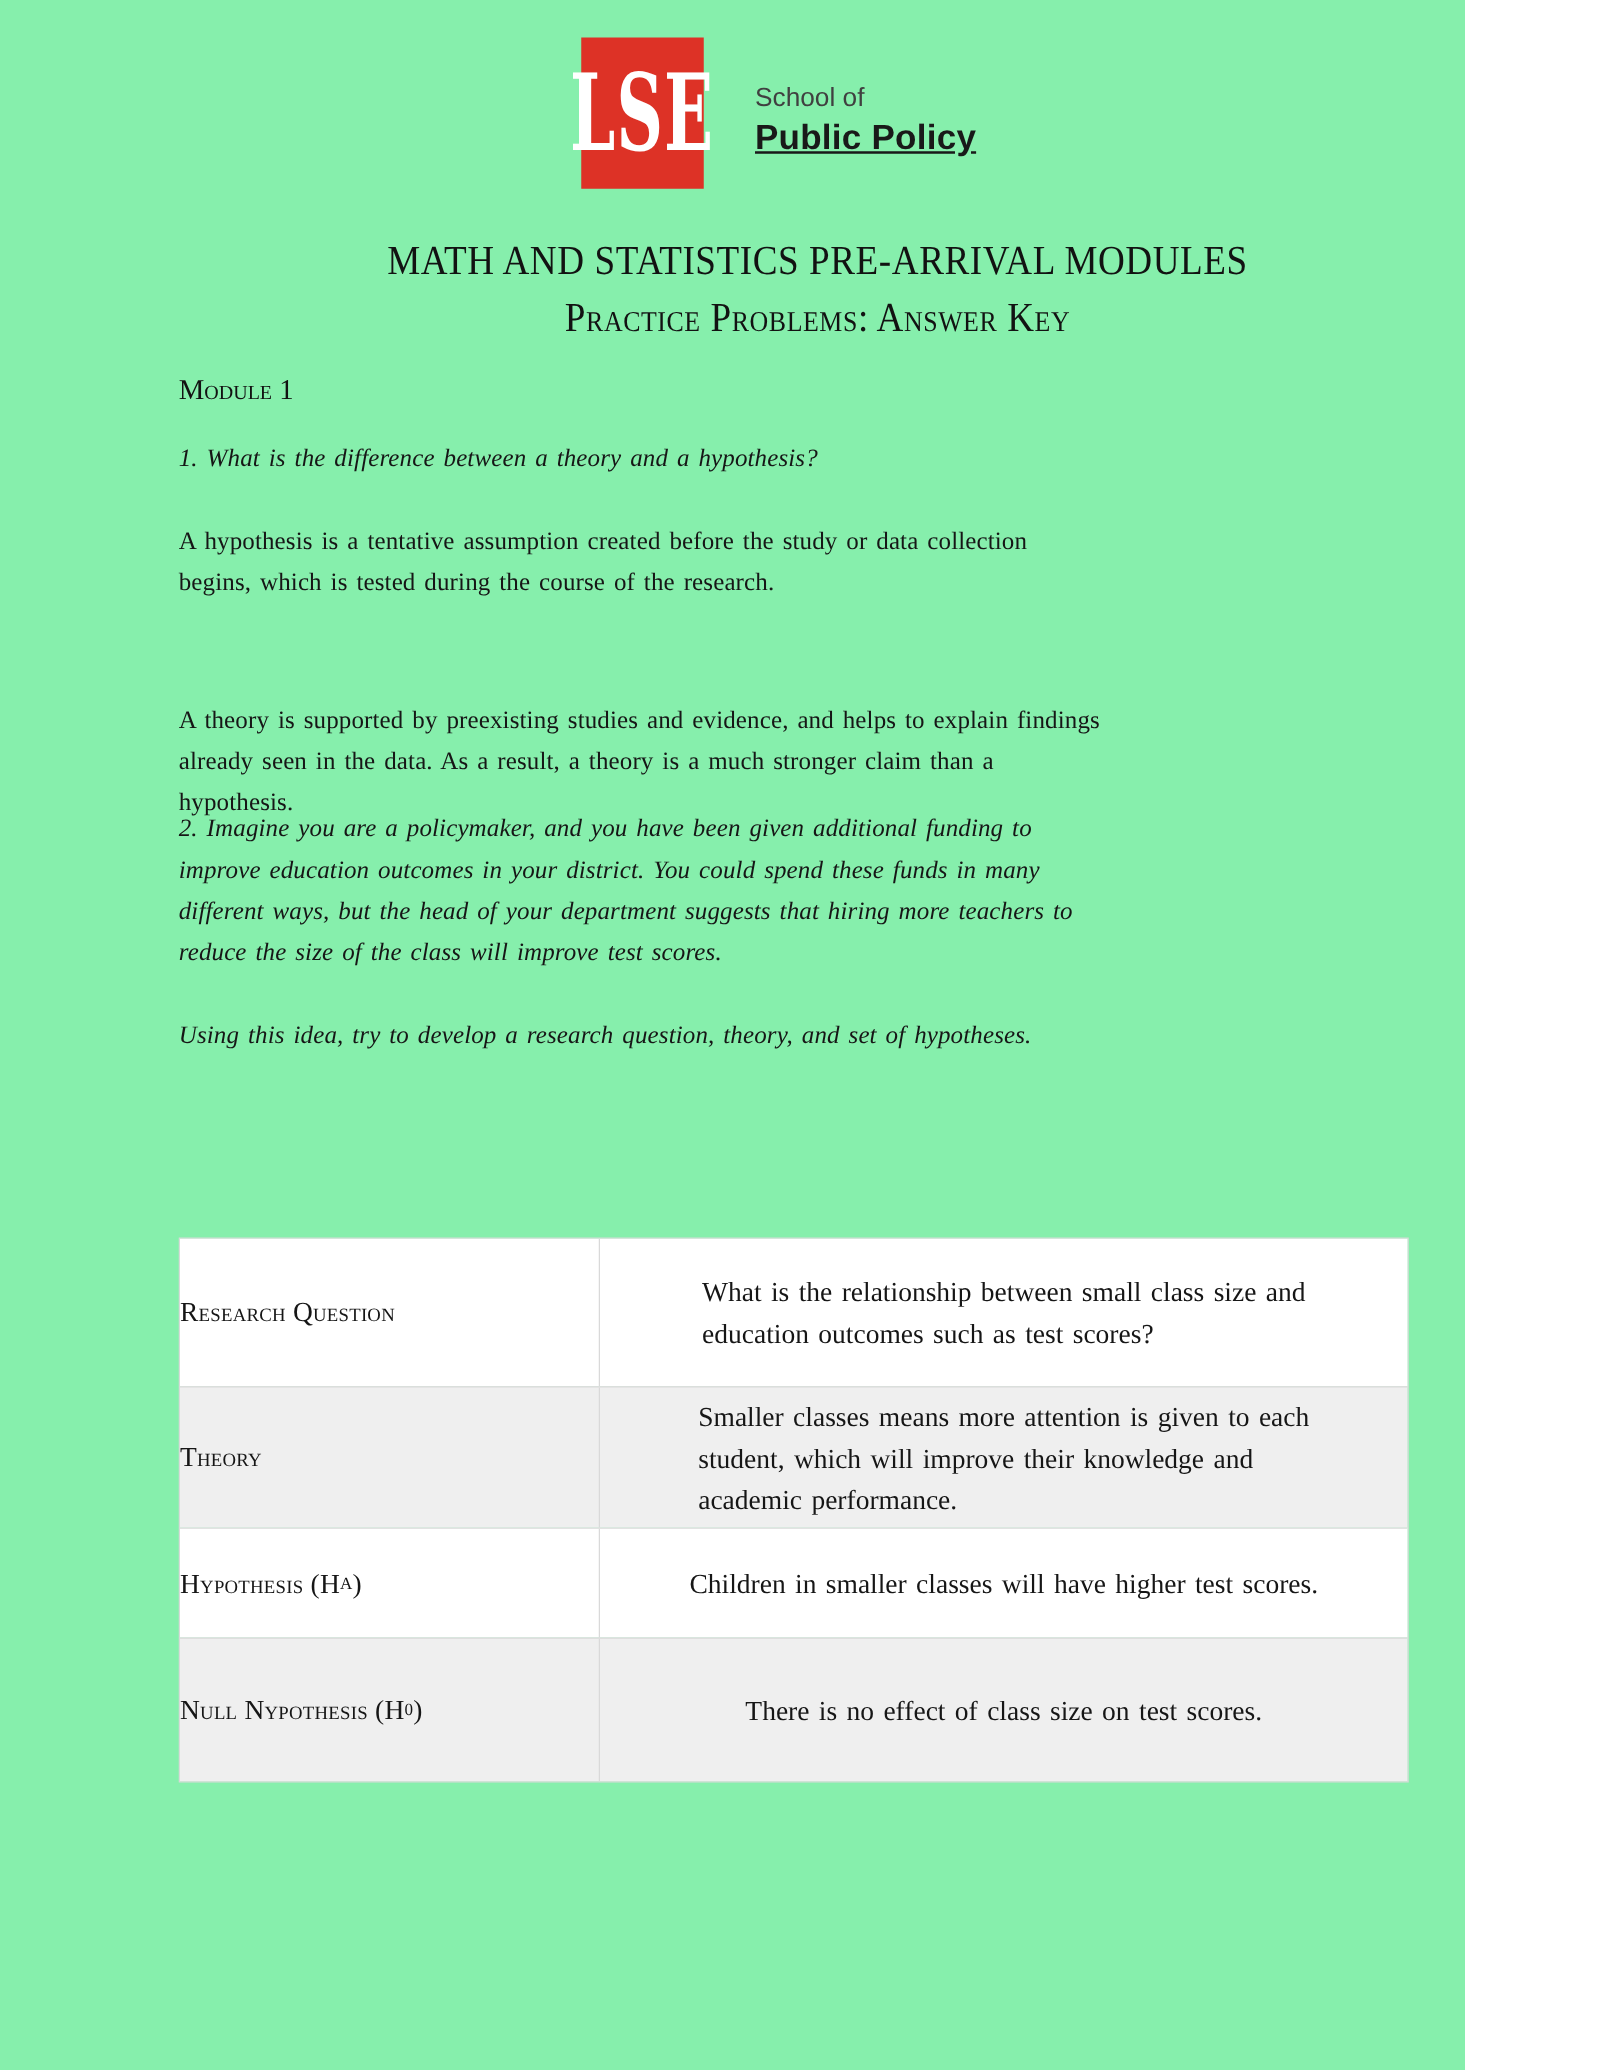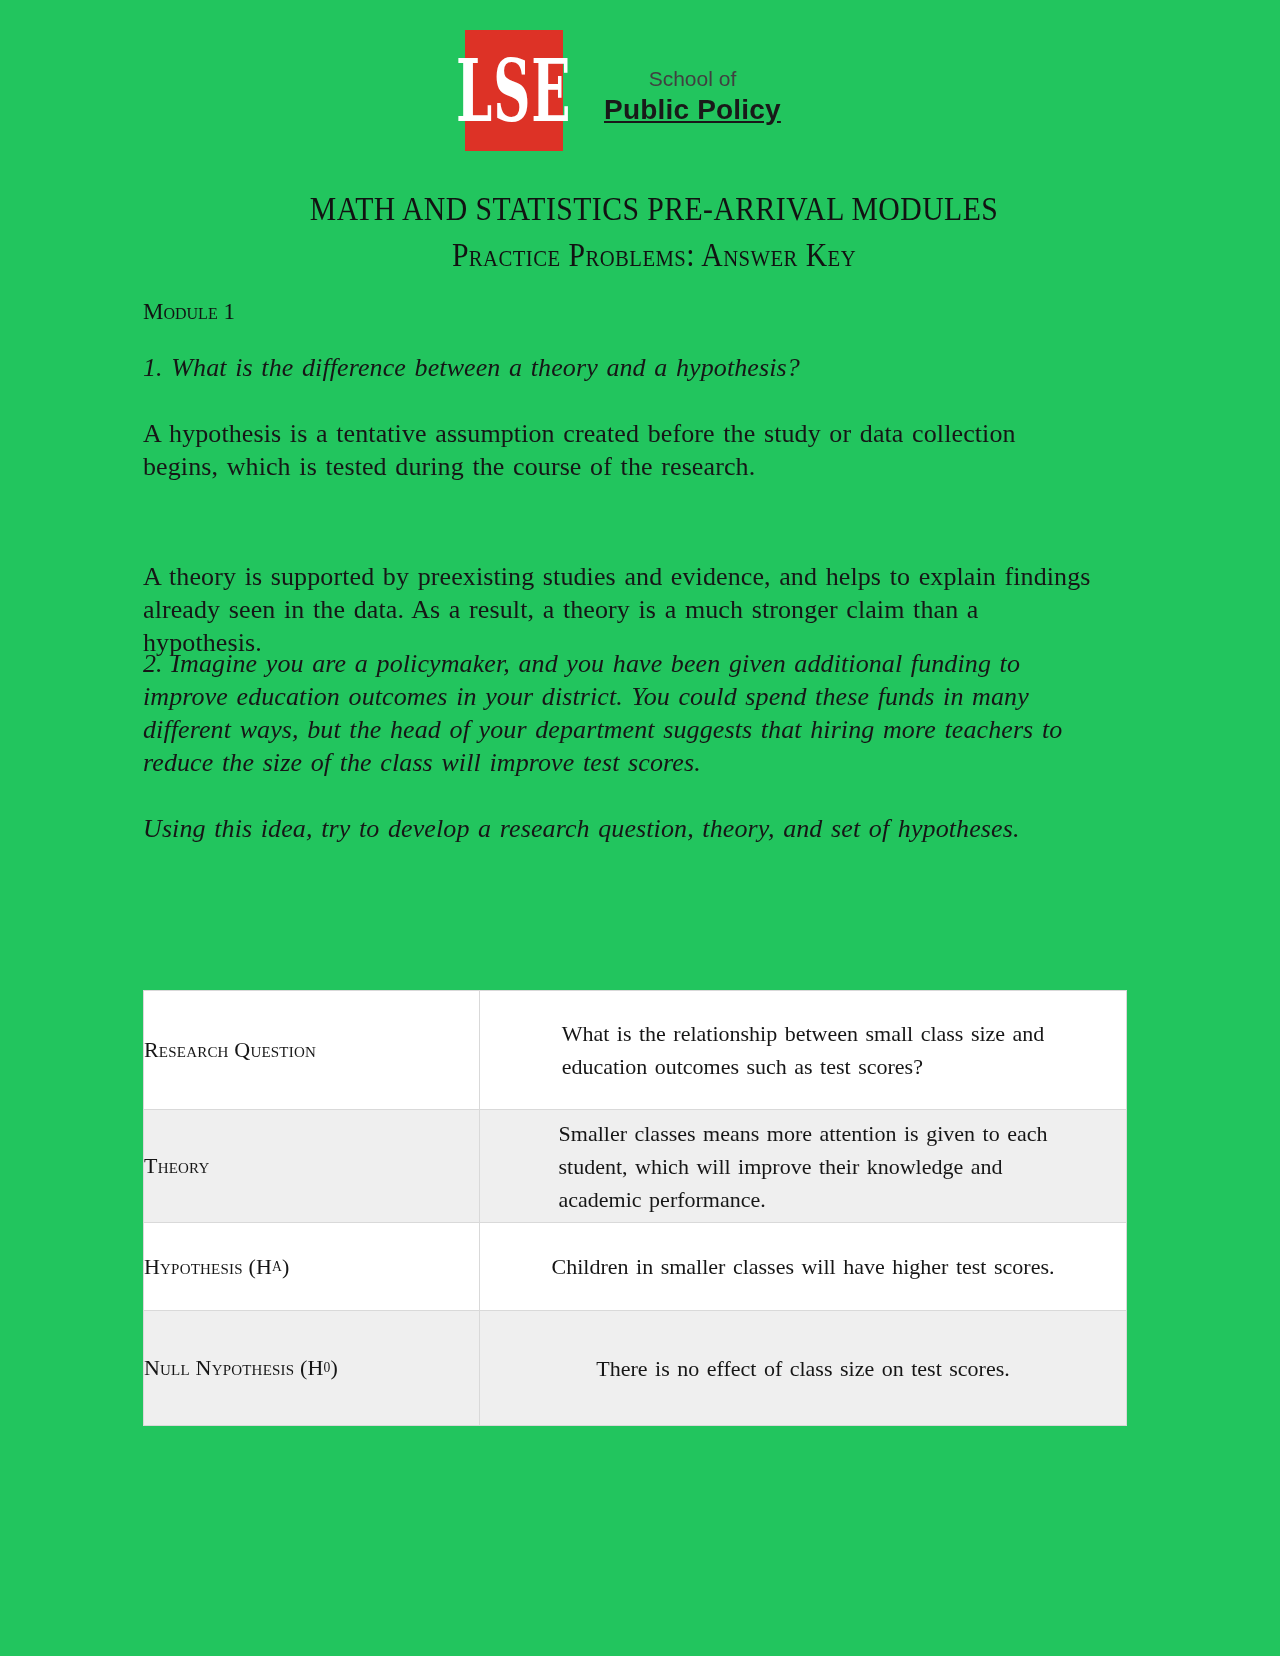--- a/index.html
+++ b/index.html
@@ -8,34 +8,34 @@
     --shade:#efefef;
     --ink:#1b1b1b;
   }
   *{margin:0;padding:0;box-sizing:border-box;}
   html,body{background:#ffffff;}
   body{
     width:1280px;height:1656px;position:relative;
     font-family:"Liberation Serif","DejaVu Serif",serif;
     color:var(--ink);
   }
-  .page{position:absolute;inset:0;width:1280px;height:1656px;background:#22c55e;overflow:hidden;}
+  .page{position:absolute;inset:0;width:1172px;height:1656px;background:#86efac;overflow:hidden;}
 
   
   .logo-box{
     position:absolute;left:465px;top:30px;width:98px;height:121px;
     background:var(--red);display:flex;align-items:center;justify-content:center;
   }
   .logo-initials{
     color:#ffffff;font-family:"DejaVu Serif",serif;font-weight:700;
     font-size:56px;letter-spacing:1px;
     transform:scale(0.92,1.52);transform-origin:center;
   }
   .logo-caption{position:absolute;left:604px;top:66px;font-family:"Liberation Sans","DejaVu Sans",sans-serif;}
-  .logo-line1{font-size:21px;color:#404040;font-weight:400;line-height:26px;text-align:center;}
+  .logo-line1{font-size:21px;color:#404040;font-weight:400;line-height:26px;}
   .logo-line2{font-size:28px;color:#191919;font-weight:700;line-height:32px;margin-top:2px;letter-spacing:0.2px;text-decoration:underline;}
 
   
   .title1{
     position:absolute;top:191px;left:143px;width:1022px;text-align:center;
     font-size:33px;font-weight:400;letter-spacing:0.5px;color:#121212;
     transform:scaleX(0.9);
   }
   .title2{
     position:absolute;top:237px;left:143px;width:1022px;text-align:center;
@@ -43,21 +43,21 @@
     transform:scaleX(0.9);
   }
   .module{
     position:absolute;top:299px;left:143px;
     font-size:23px;font-weight:400;font-variant:small-caps;color:#121212;
   }
 
   
   .tx{
     position:absolute;left:143px;width:960px;
-    font-size:26px;line-height:33px;white-space:pre-line;
+    font-size:20px;line-height:33px;white-space:pre-line;
     letter-spacing:0.1px;word-spacing:2px;color:#161616;
   }
   .italic{font-style:italic;}
   .q1{top:351px;}
   .p1{top:417px;}
   .p2{top:540px;margin-top:20px;}
   .q2{top:647px;}
   .q2b{top:812px;}
   .intro{top:871px;}
 

